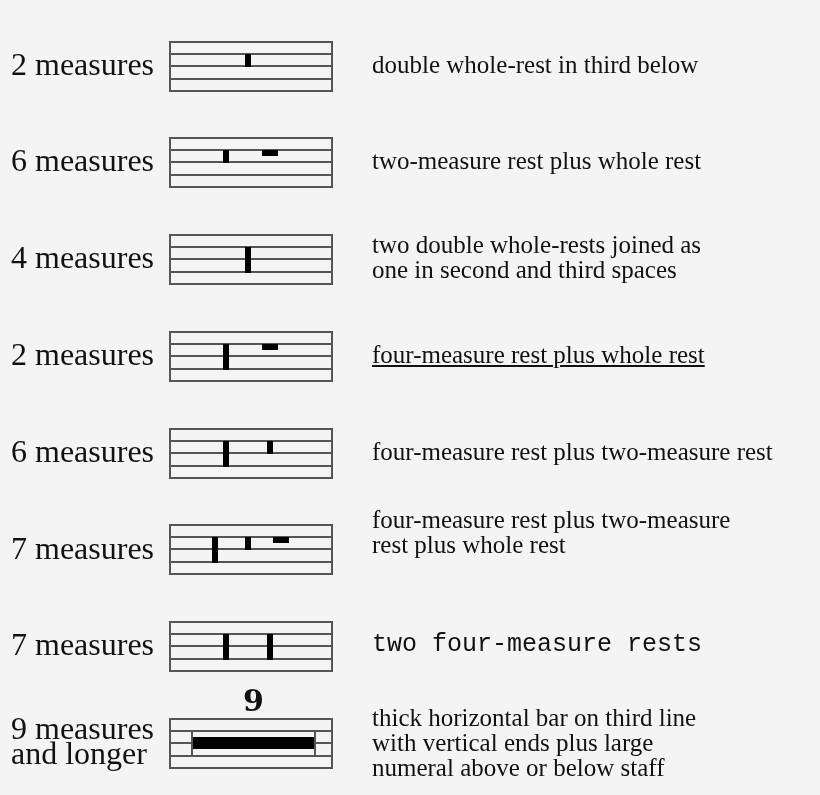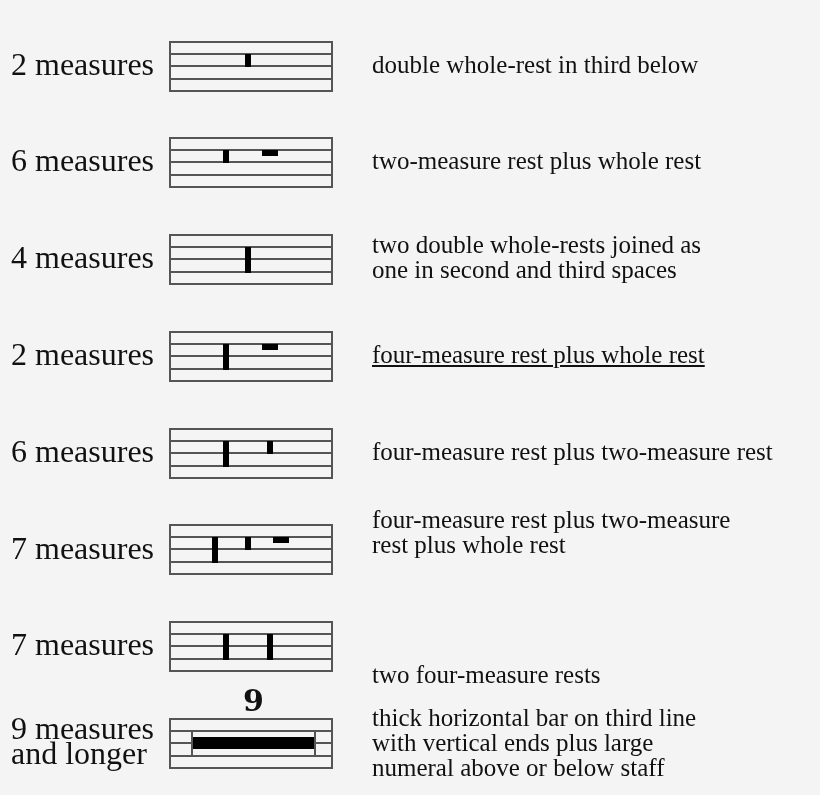--- a/index.html
+++ b/index.html
@@ -149,21 +149,21 @@
   <div class="row-label" style="top:632px;">7 measures</div>
   <div class="staff" style="top:621px;">
     <div class="staff-line" style="top:0px;"></div>
     <div class="staff-line" style="top:12px;"></div>
     <div class="staff-line" style="top:24px;"></div>
     <div class="staff-line" style="top:37px;"></div>
     <div class="staff-line" style="top:49px;"></div>
     <div class="rest" style="left:52px; top:13px; width:6px; height:26px;"></div>
     <div class="rest" style="left:96px; top:13px; width:6px; height:26px;"></div>
   </div>
-  <div class="row-desc" style="top:662px;">two four-measure rests</div>
+  <div class="row-desc" style="top:632px;font-family:Liberation Mono, monospace;">two four-measure rests</div>
 </div>
 
 <div>
   <div class="row-label" style="top:716px;">9 measures
 and longer</div>
   <div class="numeral" style="left:243px; top:686px;">9</div>
   <div class="staff" style="top:718px;">
     <div class="staff-line" style="top:0px;"></div>
     <div class="staff-line" style="top:12px;"></div>
     <div class="staff-line" style="top:24px;"></div>

